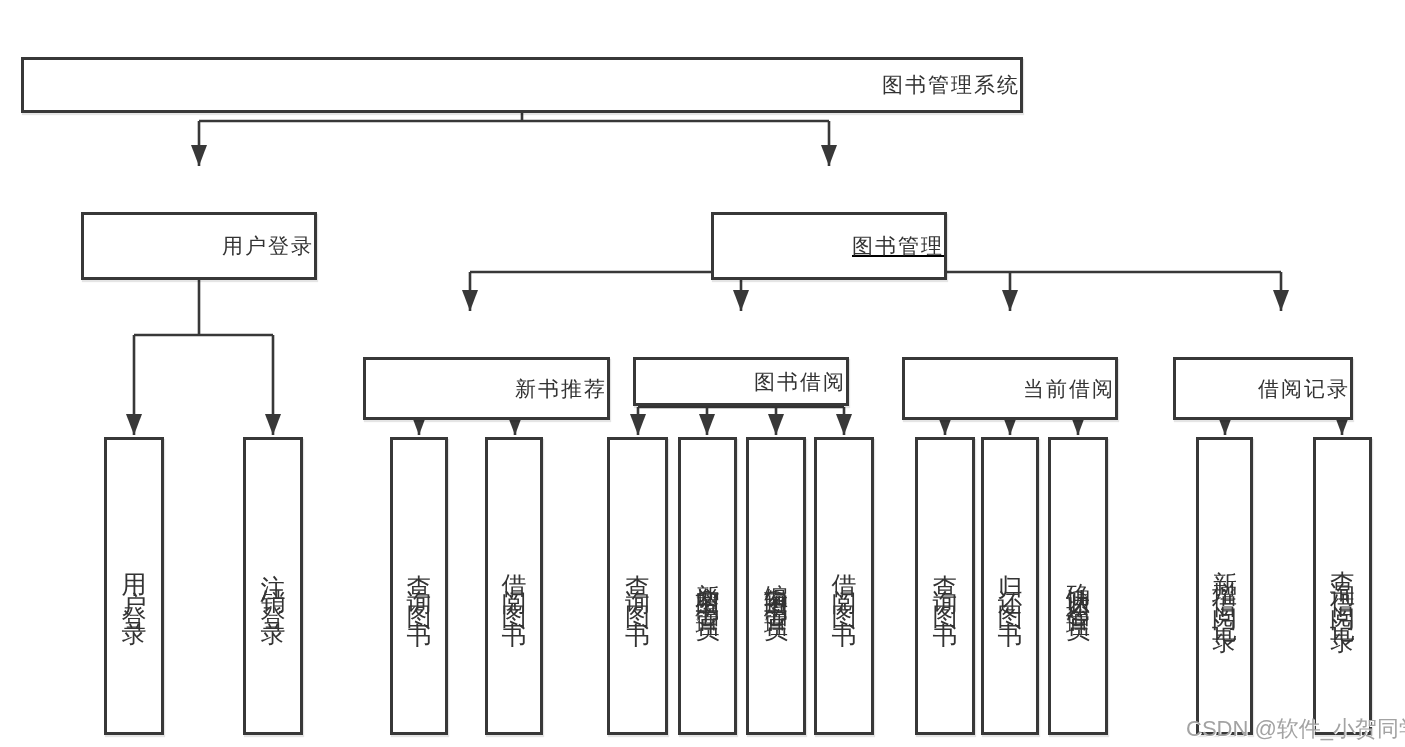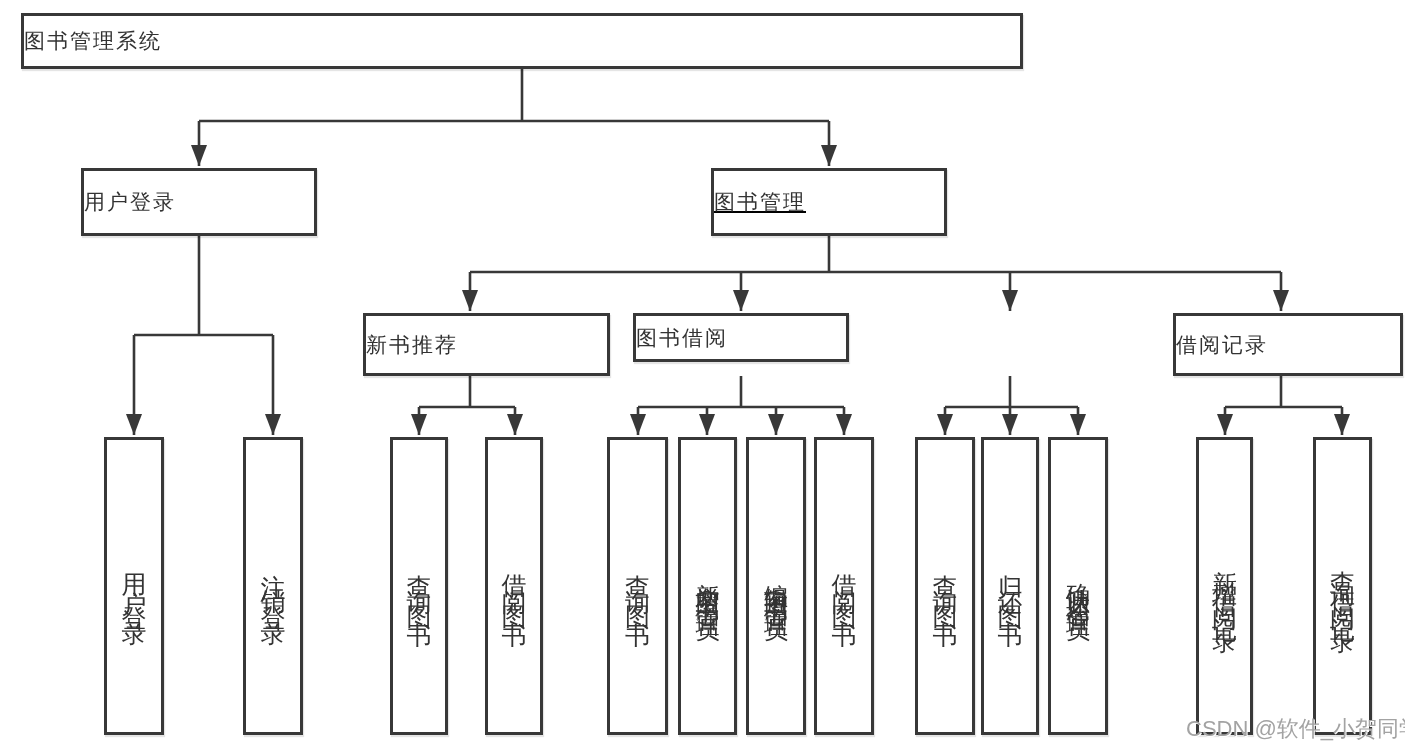--- a/index.html
+++ b/index.html
@@ -17,22 +17,23 @@
     width: 1405px; height: 747px;
     pointer-events: none;
   }
   .hbox {
     position: absolute;
     box-sizing: border-box;
     border: 3px solid #383838;
     background: #ffffff;
     display: flex;
     align-items: center;
-    justify-content: flex-start;
+    justify-content: flex-end;
     box-shadow: 1px 2px 1px rgba(0,0,0,0.10);
+    margin-top: 44px;
   }
   .hbox .node-label {
     font-size: 21px;
     color: #333333;
     letter-spacing: 2px;
     white-space: nowrap;
   }
   .vbox {
     position: absolute;
     box-sizing: border-box;
@@ -127,21 +128,24 @@
   <div class="hbox" style="left:711px; top:168px; width:236px; height:68px;text-decoration:underline;">
     <span class="node-label">图书管理</span>
   </div>
 
   <div class="hbox" style="left:363px; top:313px; width:247px; height:63px;">
     <span class="node-label">新书推荐</span>
   </div>
   <div class="hbox" style="left:633px; top:313px; width:216px; height:49px;">
     <span class="node-label">图书借阅</span>
   </div>
-  <div class="hbox" style="left:1173px; top:313px; width:230px; height:63px;">
+  <div class="hbox" style="left:902px; top:313px; width:216px; height:63px;">
+    <span class="node-label">当前借阅</span>
+  </div>
+  <div class="hbox" style="left:1173px; top:313px; width:180px; height:63px;">
     <span class="node-label">借阅记录</span>
   </div>
 
   <div class="vbox" style="left:104px; top:437px; width:60px; height:298px;">
     <span class="vtext">用户登录</span>
   </div>
   <div class="vbox" style="left:243px; top:437px; width:60px; height:298px;">
     <span class="vtext">注销登录</span>
   </div>
 

